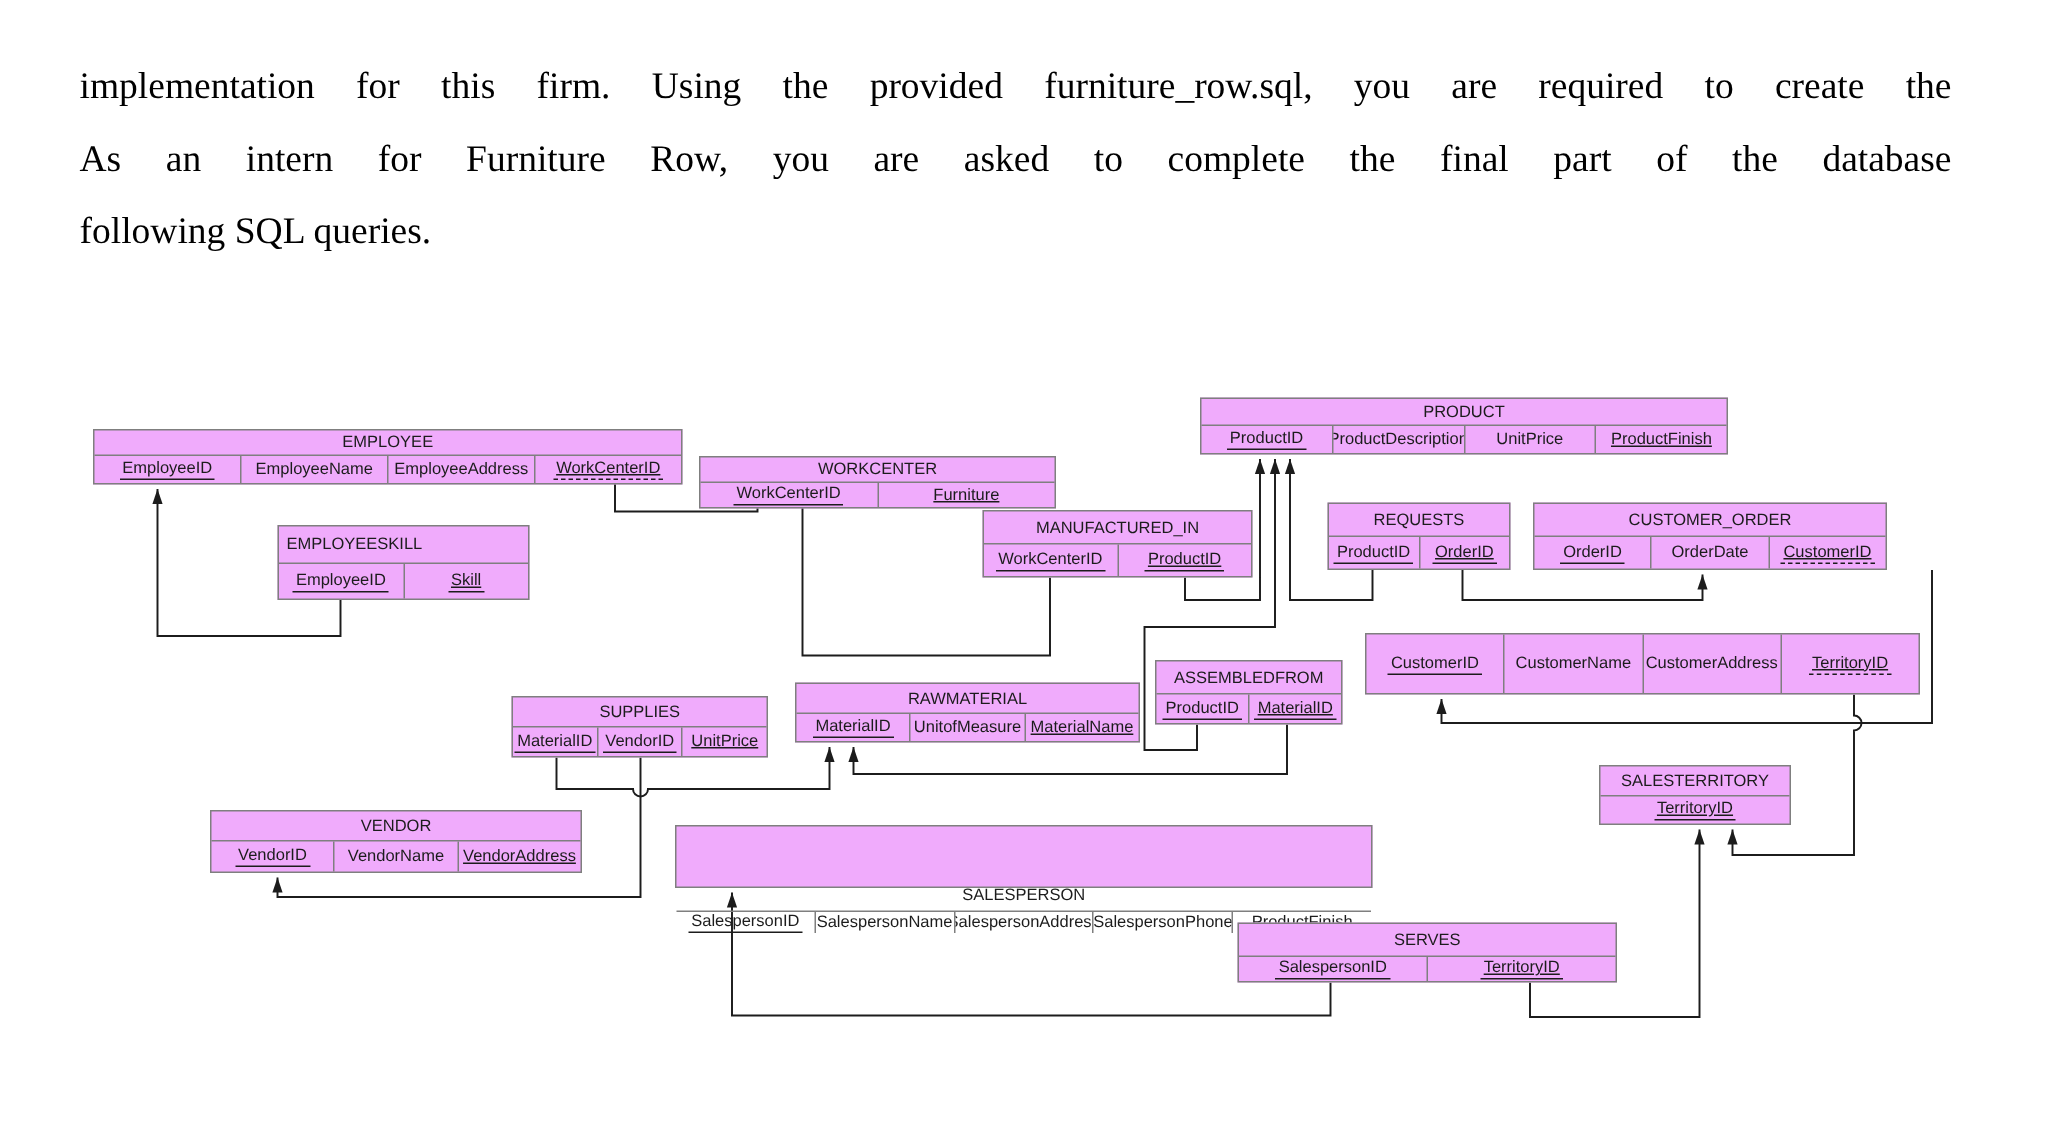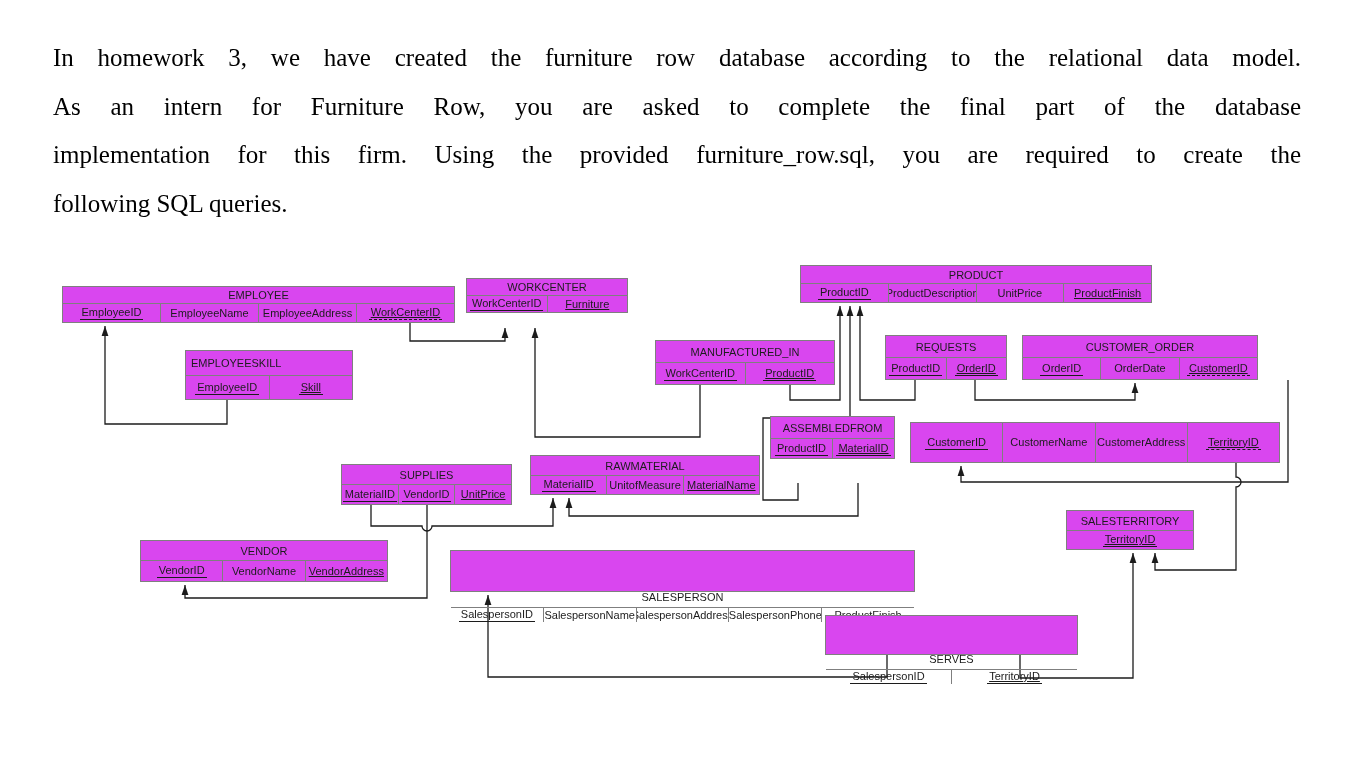--- a/index.html
+++ b/index.html
@@ -8,41 +8,40 @@
   
   .intro{position:absolute;left:53px;top:34px;width:1248px;
          font-family:"Liberation Serif",serif;font-size:25px;line-height:48.5px;color:#000;}
   .intro .jline{text-align:justify;text-align-last:justify;}
   .intro .lline{text-align:left;}
 
   
   #diagram{position:absolute;left:0;top:0;width:1368px;height:762px;}
   #connectors{position:absolute;left:0;top:0;pointer-events:none;}
 
-  .etable{position:absolute;background:#d946ef;border:1px solid #7f7f7f;
+  .etable{position:absolute;background:#f0abfc;border:1px solid #7f7f7f;
           font-family:"Liberation Sans",sans-serif;font-size:11px;color:#1c1c1c;
           box-sizing:border-box;display:flex;flex-direction:column;}
   .etable .ehead{border-bottom:1px solid #7f7f7f;display:flex;align-items:center;
                  justify-content:center;flex:0 0 auto;white-space:nowrap;}
   .etable.left .ehead{justify-content:flex-start;padding-left:5px;}
   .erow{display:flex;flex:1 1 auto;}
   .ecell{flex:1;display:flex;align-items:center;justify-content:center;
          border-right:1px solid #7f7f7f;white-space:nowrap;overflow:hidden;}
   .ecell:last-child{border-right:none;text-decoration:underline;}
   .ecell span{padding:0 2px 1px 2px;}
   .ecell.pk span{border-bottom:1px solid #1c1c1c;}
   .ecell.fk span{border-bottom:1px dashed #1c1c1c;}
 </style>
 </head>
 <body>
 
 <div class="intro">
-  <div class="jline">In homework 3, we have created the furniture row database according to the relational data model.</div>
+  <div class="jline">implementation for this firm. Using the provided furniture_row.sql, you are required to create the</div>
   <div class="jline">As an intern for Furniture Row, you are asked to complete the final part of the database</div>
-  <div class="jline">implementation for this firm. Using the provided furniture_row.sql, you are required to create the</div>
   <div class="lline">following SQL queries.</div>
 </div>
 
 <div id="diagram">
   <svg id="connectors" width="1368" height="762" viewBox="0 0 1368 762">
     <defs>
       <marker id="arrowhead" markerWidth="11" markerHeight="10" refX="10" refY="5" orient="auto" markerUnits="userSpaceOnUse">
         <path d="M10,5 L0,1.6 L0,8.4 Z" fill="#1c1c1c"></path>
       </marker>
     </defs>
@@ -71,21 +70,21 @@
           <span>EmployeeName</span>
         </div>
         <div class="ecell">
           <span>EmployeeAddress</span>
         </div>
         <div class="ecell fk">
           <span>WorkCenterID</span>
         </div>
       </div>
     </div>
-    <div class="etable" style="left: 466px; top: 278px; width: 162px; height: 35px;">
+    <div class="etable" style="left: 466px; top: 304px; width: 238px; height: 35px;">
       <div class="ehead" style="height: 16px;">WORKCENTER</div>
       <div class="erow">
         <div class="ecell pk">
           <span>WorkCenterID</span>
         </div>
         <div class="ecell">
           <span>Furniture</span>
         </div>
       </div>
     </div>
@@ -162,21 +161,21 @@
           <span>CustomerName</span>
         </div>
         <div class="ecell">
           <span>CustomerAddress</span>
         </div>
         <div class="ecell fk">
           <span>TerritoryID</span>
         </div>
       </div>
     </div>
-    <div class="etable" style="left: 770px; top: 416px; width: 125px; height: 43px;">
+    <div class="etable" style="left: 770px; top: 440px; width: 125px; height: 43px;">
       <div class="ehead" style="height: 21px;">ASSEMBLEDFROM</div>
       <div class="erow">
         <div class="ecell pk">
           <span>ProductID</span>
         </div>
         <div class="ecell pk">
           <span>MaterialID</span>
         </div>
       </div>
     </div>
@@ -244,21 +243,21 @@
         </div>
         <div class="ecell">
           <span>SalespersonPhone</span>
         </div>
         <div class="ecell">
           <span>ProductFinish</span>
         </div>
       </div>
     </div>
     <div class="etable" style="left: 825px; top: 615px; width: 253px; height: 40px;">
-      <div class="ehead" style="height: 21px; margin-top: 32px;">SERVES</div>
+      <div class="ehead" style="height: 21px;">SERVES</div>
       <div class="erow">
         <div class="ecell pk">
           <span>SalespersonID</span>
         </div>
         <div class="ecell pk">
           <span>TerritoryID</span>
         </div>
       </div>
     </div>
   </div>

